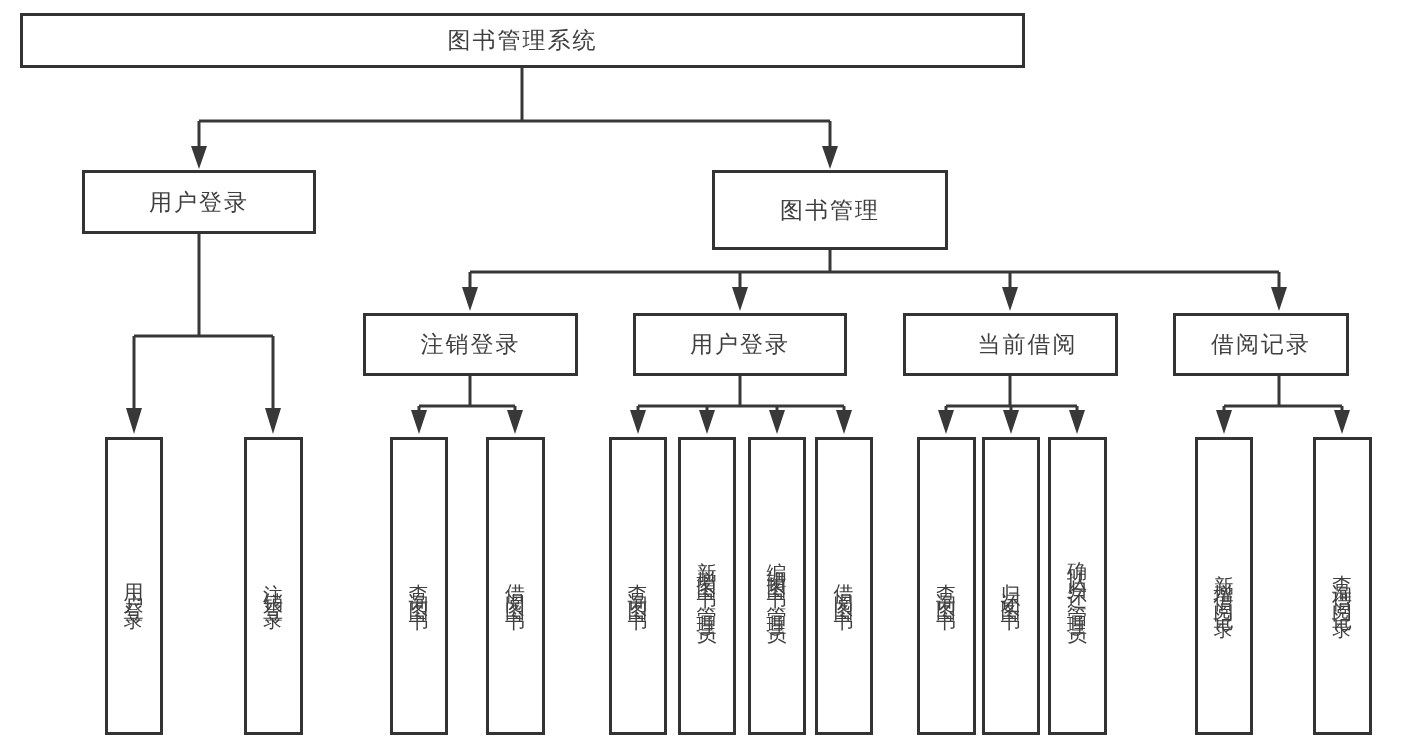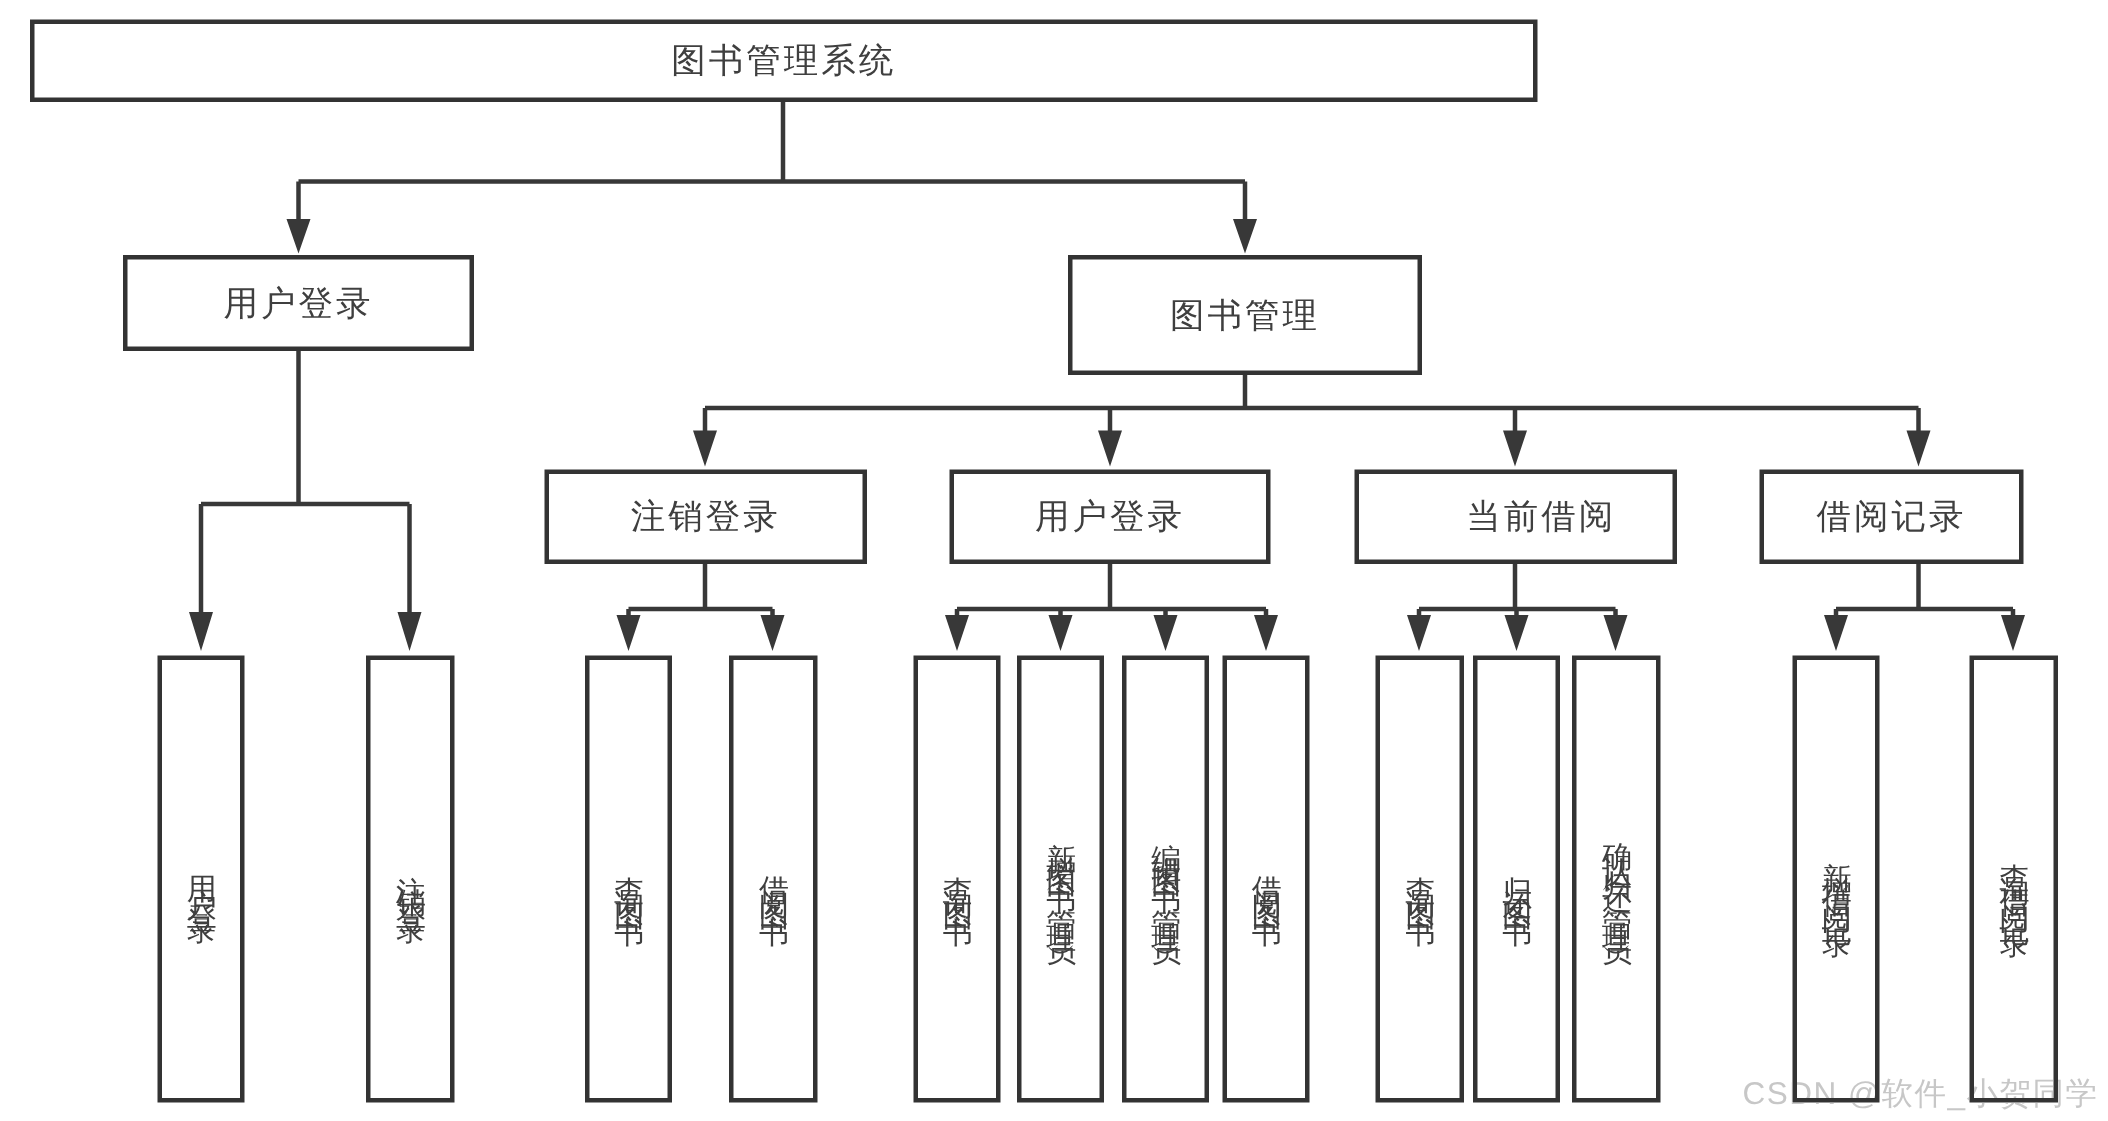--- a/index.html
+++ b/index.html
@@ -159,15 +159,14 @@
     <span>确认归还（管理员）</span>
   </div>
 
   <div class="box v" style="left:1195px; top:437px; width:58px; height:298px;">
     <span>新增借阅记录</span>
   </div>
   <div class="box v" style="left:1313px; top:437px; width:59px; height:298px;">
     <span>查询借阅记录</span>
   </div>
 
-  <div class="watermark">CSDN @软件_小贺同学</div>
 
 </div>
 
 </body></html>

